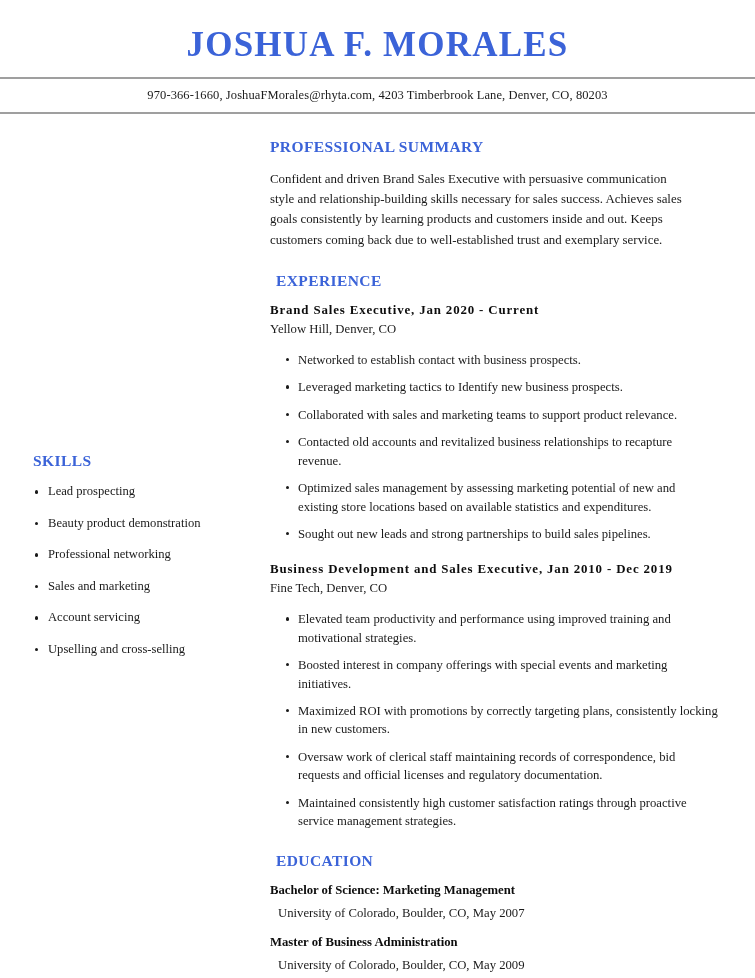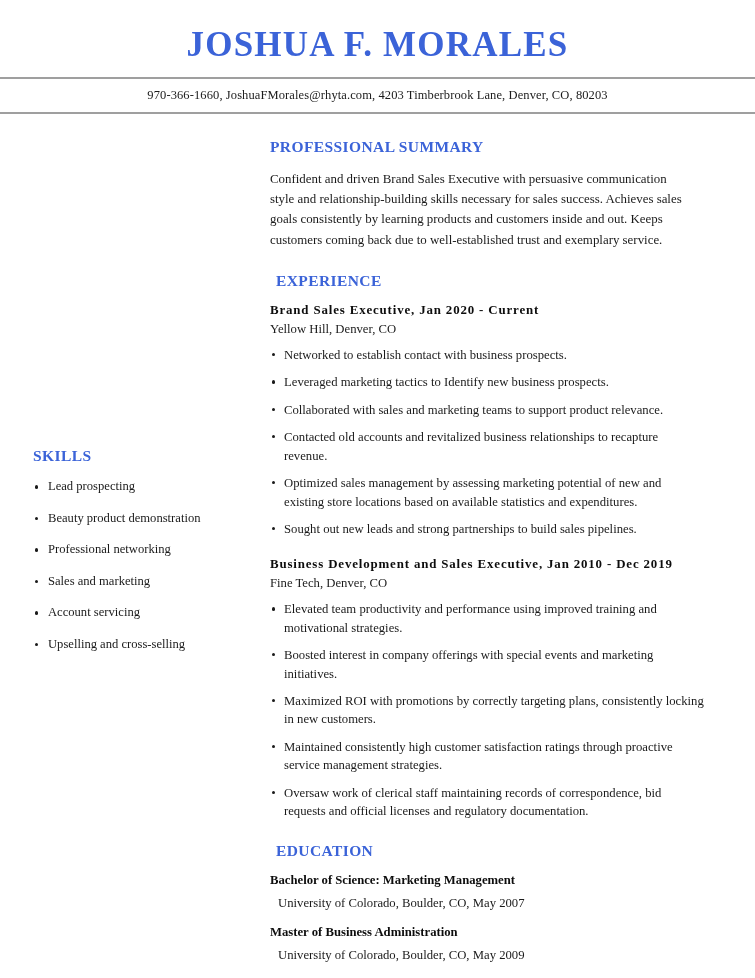--- a/index.html
+++ b/index.html
@@ -127,21 +127,21 @@
     margin: 0 0 4px 0;
     color: #0d0d0d;
   }
   .job-company {
     font-size: 12.7px;
     margin: 0 0 9px 0;
     color: #1a1a1a;
   }
   ul.duties {
     list-style: none;
-    margin: 0;
+    margin: 14px;
     padding: 0;
   }
   ul.duties li {
     position: relative;
     padding-left: 14px;
     font-size: 12.7px;
     line-height: 1.45;
     margin-bottom: 9px;
     color: #1a1a1a;
     max-width: 420px;
@@ -220,22 +220,22 @@
         </ul>
       </div>
 
       <div class="job">
         <div class="job-title">Business Development and Sales Executive, Jan 2010 - Dec 2019</div>
         <div class="job-company">Fine Tech, Denver, CO</div>
         <ul class="duties">
           <li><span>Elevated team productivity and performance using improved training and motivational strategies.</span></li>
           <li><span>Boosted interest in company offerings with special events and marketing initiatives.</span></li>
           <li><span>Maximized ROI with promotions by correctly targeting plans, consistently locking in new customers.</span></li>
+          <li><span>Oversaw work of clerical staff maintaining records of correspondence, bid requests and official licenses and regulatory documentation.</span></li>
           <li><span>Maintained consistently high customer satisfaction ratings through proactive service management strategies.</span></li>
-          <li><span>Oversaw work of clerical staff maintaining records of correspondence, bid requests and official licenses and regulatory documentation.</span></li>
         </ul>
       </div>
 
       <div class="section-title spaced">EDUCATION</div>
 
       <div class="edu-item">
         <div class="edu-degree">Bachelor of Science: Marketing Management</div>
         <div class="edu-school">University of Colorado, Boulder, CO, May 2007</div>
       </div>
 

